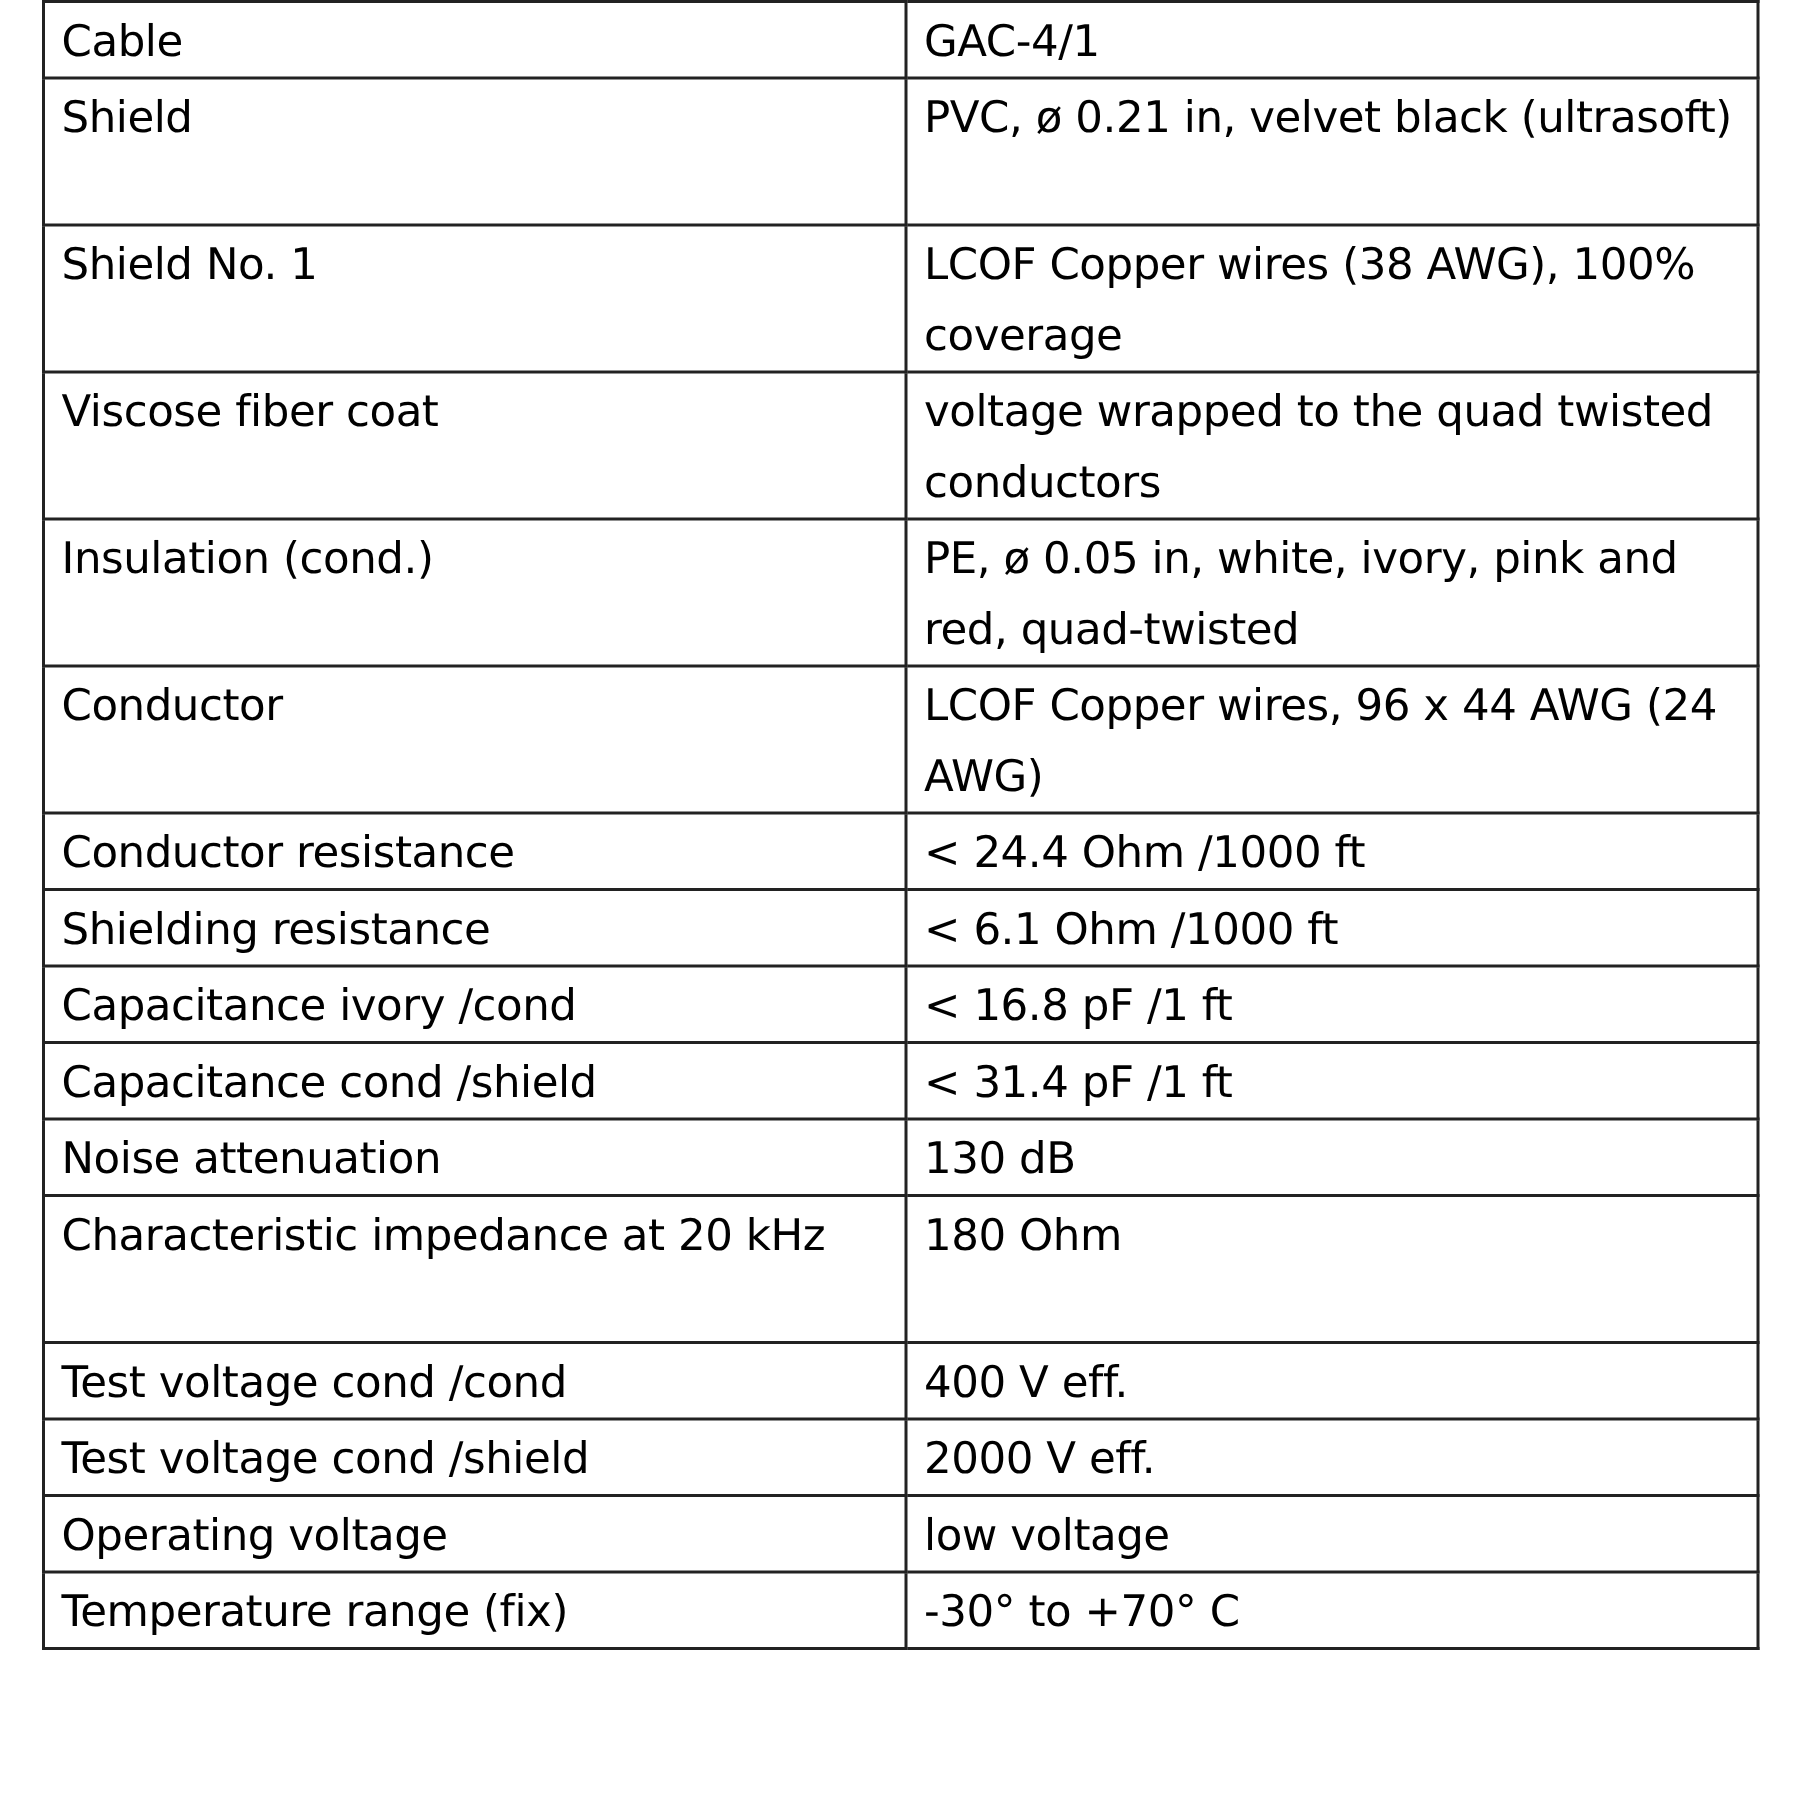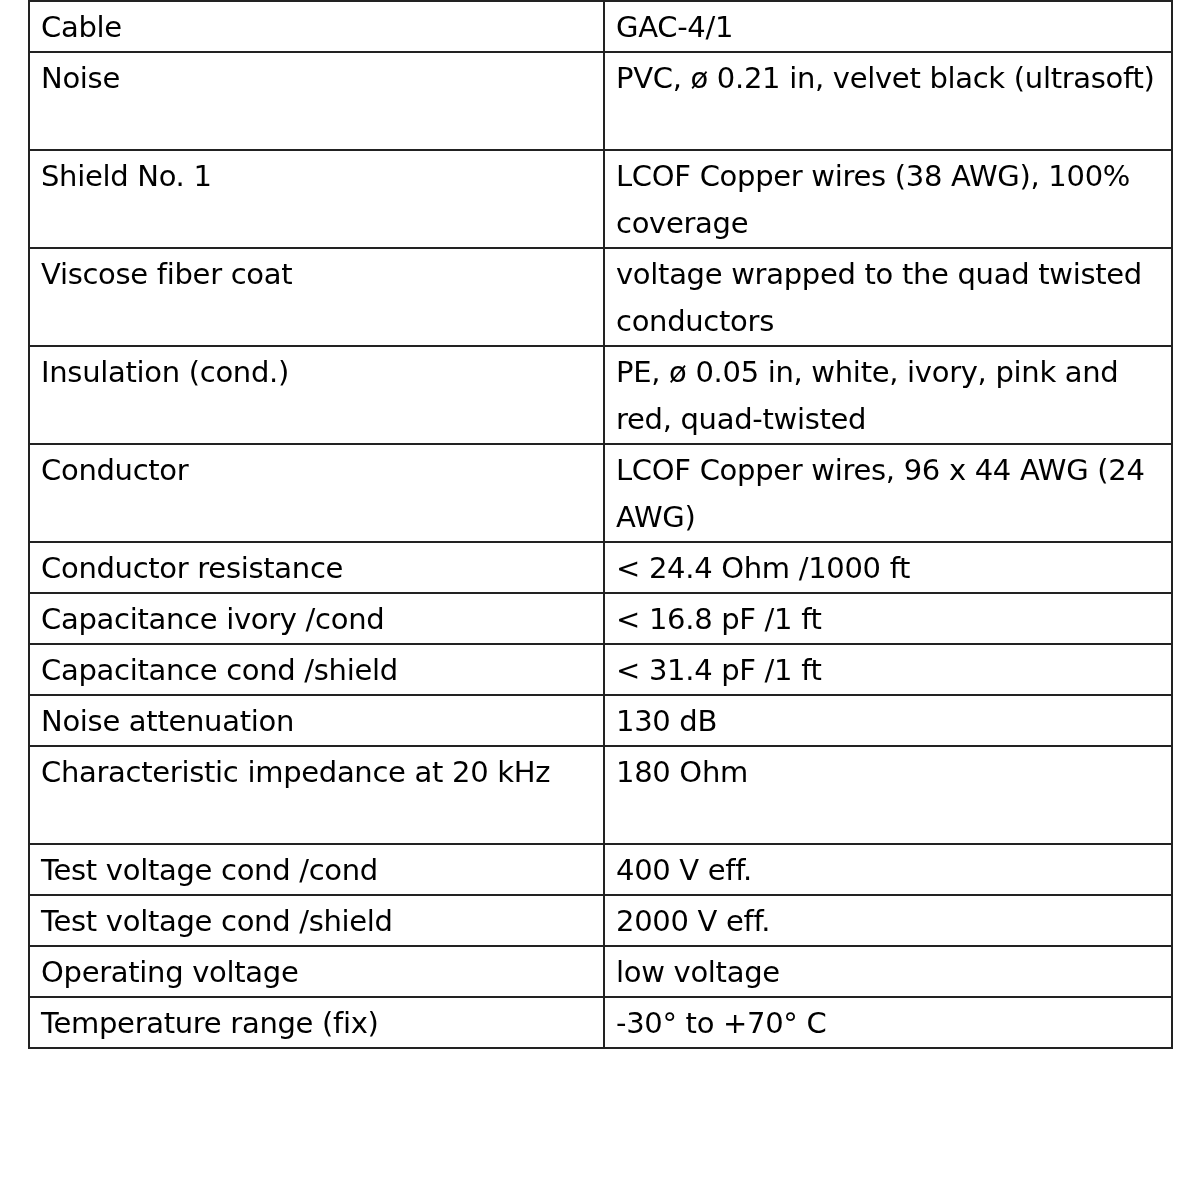--- a/index.html
+++ b/index.html
@@ -15,21 +15,21 @@
 </head>
 <body>
 
 <table>
   <tbody>
     <tr class="r1">
         <td class="k">Cable</td>
         <td>GAC-4/1</td>
       </tr>
     <tr class="r2">
-        <td class="k">Noise</td>
+        <td class="k">Shield</td>
         <td>PVC, ø 0.21 in, velvet black (ultrasoft)</td>
       </tr>
     <tr class="r2">
         <td class="k">Shield No. 1</td>
         <td>LCOF Copper wires (38 AWG), 100% coverage</td>
       </tr>
     <tr class="r2">
         <td class="k">Viscose fiber coat</td>
         <td>voltage wrapped to the quad twisted conductors</td>
       </tr>
@@ -37,20 +37,24 @@
         <td class="k">Insulation (cond.)</td>
         <td>PE, ø 0.05 in, white, ivory, pink and red, quad-twisted</td>
       </tr>
     <tr class="r2">
         <td class="k">Conductor</td>
         <td>LCOF Copper wires, 96 x 44 AWG (24 AWG)</td>
       </tr>
     <tr class="r1">
         <td class="k">Conductor resistance</td>
         <td>&lt; 24.4 Ohm /1000 ft</td>
+      </tr>
+    <tr class="r1">
+        <td class="k">Shielding resistance</td>
+        <td>&lt; 6.1 Ohm /1000 ft</td>
       </tr>
     <tr class="r1">
         <td class="k">Capacitance ivory /cond</td>
         <td>&lt; 16.8 pF /1 ft</td>
       </tr>
     <tr class="r1">
         <td class="k">Capacitance cond /shield</td>
         <td>&lt; 31.4 pF /1 ft</td>
       </tr>
     <tr class="r1">

